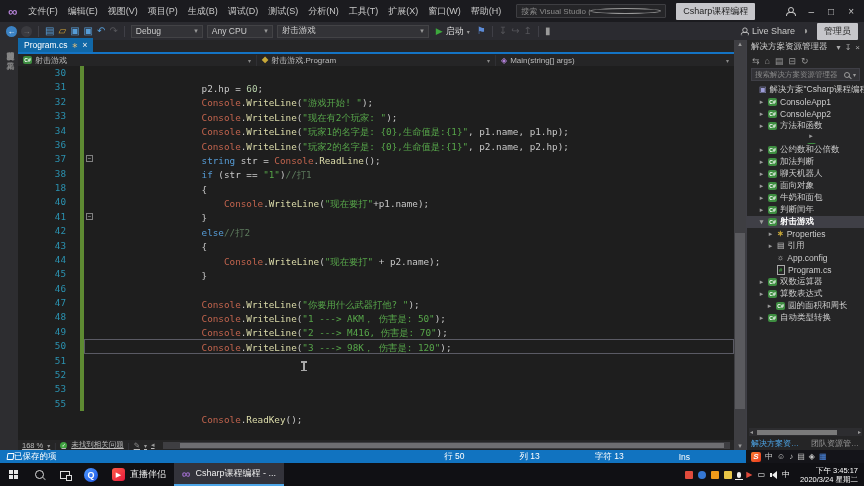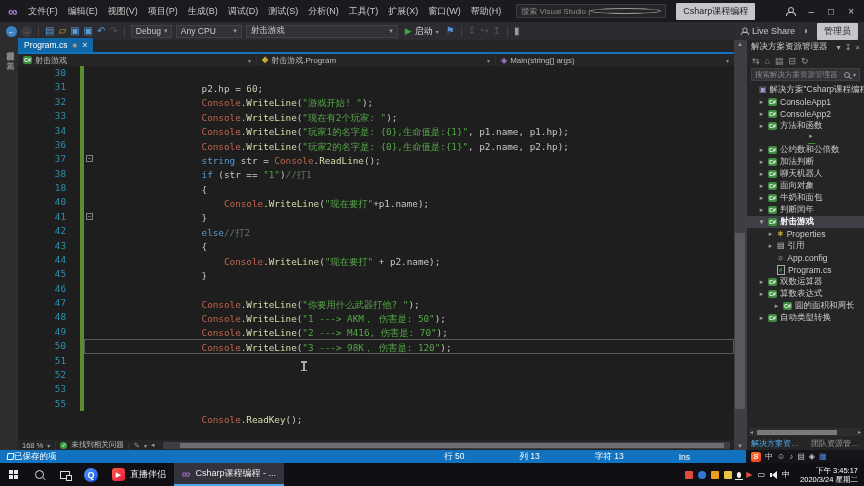--- a/index.html
+++ b/index.html
@@ -71,21 +71,21 @@
       repeating-linear-gradient(to bottom,#3A3A3A 0 2px,transparent 2px 5px),
       repeating-linear-gradient(to bottom,#3A3A3A 0 2px,transparent 2px 5px);
     background-size:1px 100%,1px 100%,1px 100%;
     background-position:4ch 0,8ch 0,12ch 0;background-repeat:no-repeat;}
   .tk-id{color:#C8C8C8;} .tk-kw{color:#569CD6;} .tk-cls{color:#C0634D;}
   .tk-mth{color:#DCDCAA;} .tk-str{color:#57A64A;} .tk-num{color:#B5CEA8;} .tk-cmt{color:#5E7C5E;}
   .ibeam{position:absolute;left:285px;top:296px;width:2px;height:8px;background:#A8A8A8;}
   .ibeam::before,.ibeam::after{content:"";position:absolute;left:-2px;width:6px;height:1.5px;background:#A8A8A8;}
   .ibeam::before{top:-1px;} .ibeam::after{bottom:-1px;}
   
-  .edbottom{height:10px;background:#252526;display:flex;align-items:center;gap:4px;padding:0 4px;flex:0 0 auto;font-size:7.5px;color:#BBB;}
+  .edbottom{height:10px;background:#252526;display:flex;align-items:center;gap:4px;padding:0 4px;flex:0 0 auto;font-size:7.5px;color:#BBB;text-decoration:underline;}
   .okdot{width:7px;height:7px;border-radius:50%;background:#3FA33F;color:#fff;font-size:5px;line-height:7px;text-align:center;}
   .hscroll{flex:1;height:7px;background:#3E3E42;position:relative;margin-left:4px;}
   .hthumb{position:absolute;left:3%;top:1px;height:5px;width:96%;background:#6E6E72;}
   
   .vscroll{width:12px;background:#3E3E42;position:relative;flex:0 0 auto;display:flex;flex-direction:column;align-items:center;justify-content:space-between;padding:1px 0;}
   .vscroll .ar{font-size:7px;color:#999;line-height:6px;}
   .vthumb{position:absolute;left:1px;right:1px;top:47%;height:43%;background:#5A5A5E;}
   
   .panel{width:118px;background:#252526;border-left:1px solid #3F3F46;display:flex;flex-direction:column;flex:0 0 auto;min-height:0;}
   .p-head{height:14px;display:flex;align-items:center;gap:4px;padding:0 4px;font-size:8.5px;color:#CCC;}
@@ -183,21 +183,21 @@
     <span class="circ">←</span>
     <span class="circ dis">→</span>
     <span class="tsep"></span>
     <span class="ti blue">▤</span>
     <span class="ti" style="color:#D8A838;">▱</span>
     <span class="ti blue">▣</span>
     <span class="ti blue">▣</span>
     <span class="ti blue">↶</span>
     <span class="ti dis">↷</span>
     <span class="tsep"></span>
-    <div class="tselect" style="width:41px;">
+    <div class="tselect" style="width:72px;">
       <span>Debug</span>
         <span class="car">▾</span>
       </div>
     <div class="tselect" style="width:66px;">
       <span>Any CPU</span>
         <span class="car">▾</span>
       </div>
     <div class="tselect" style="width:152px;">
       <span>射击游戏</span>
         <span class="car">▾</span>
@@ -629,21 +629,21 @@
           <div class="trow" style="padding-left: 11px;">
             <span class="arr">▸</span>
             <span class="csbox">C#</span>
             <span>双数运算器</span>
           </div>
           <div class="trow" style="padding-left: 11px;">
             <span class="arr">▸</span>
             <span class="csbox">C#</span>
             <span>算数表达式</span>
           </div>
-          <div class="trow" style="padding-left: 26px;">
+          <div class="trow" style="padding-left: 19px;">
             <span class="arr">▸</span>
             <span class="csbox">C#</span>
             <span>圆的面积和周长</span>
           </div>
           <div class="trow" style="padding-left: 11px;">
             <span class="arr">▸</span>
             <span class="csbox">C#</span>
             <span>自动类型转换</span>
           </div>
         </div>

